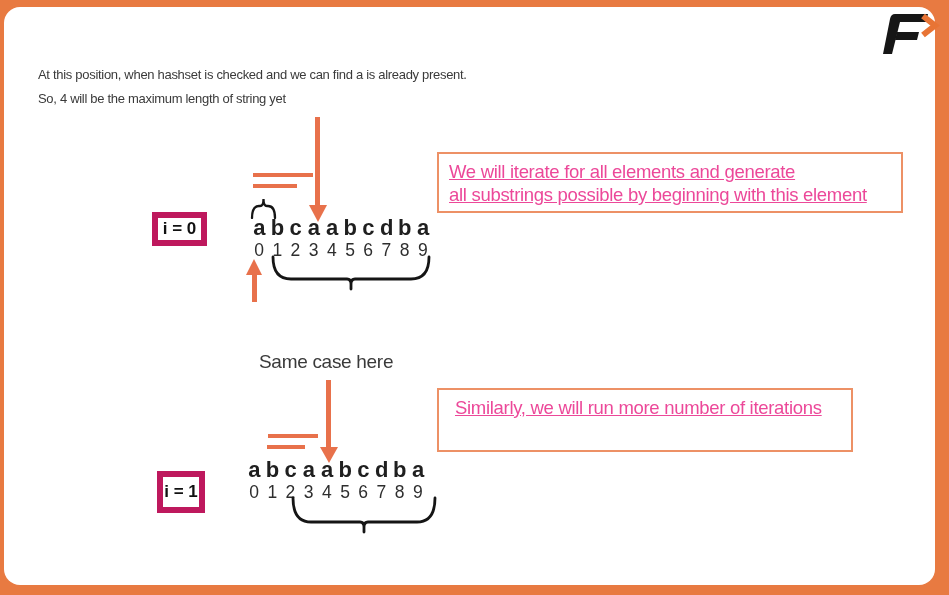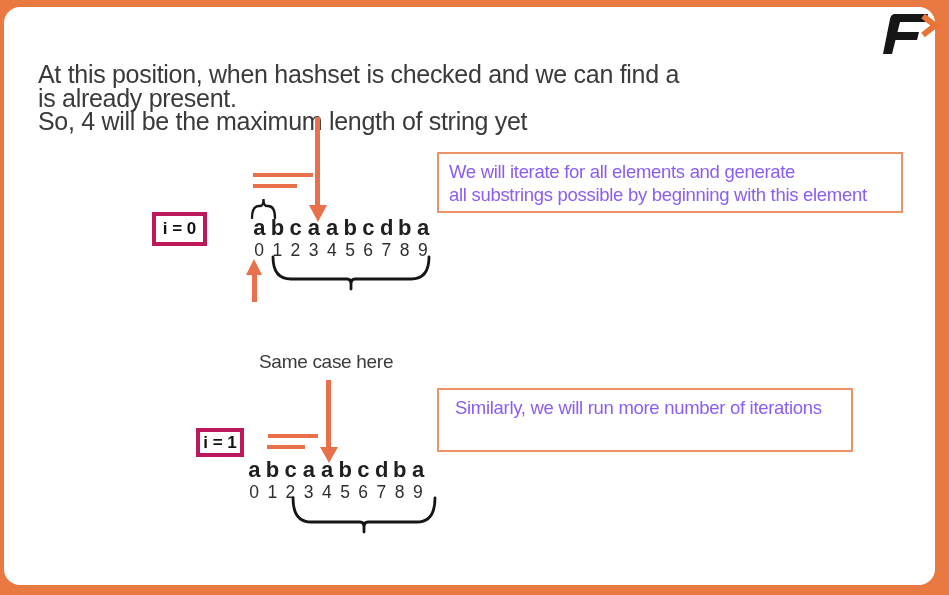--- a/index.html
+++ b/index.html
@@ -10,38 +10,38 @@
     -webkit-font-smoothing:antialiased;
   }
   .sheet{
     position:absolute;left:4px;top:7px;width:931px;height:578px;
     background:#ffffff;border-radius:16px;
   }
   .abs{position:absolute;}
   
   .intro{
     left:38px;top:63px;width:660px;
-    font-size:25px;line-height:23.5px;letter-spacing:-0.3px;color:#3A3A3A;
+    font-size:13px;line-height:23.5px;letter-spacing:-0.3px;color:#3A3A3A;
   }
   
   .note{
-    border:2px solid #ED9166;background:#fff;color:#8b5cf6;
+    border:2px solid #ED9166;background:#fff;color:#ec4899;
     font-size:18.5px;line-height:23px;letter-spacing:-0.3px;
-    padding:6px 8px 0 10px;box-sizing:border-box;
+    padding:6px 8px 0 10px;box-sizing:border-box;text-decoration:underline;
   }
   .note1{left:437px;top:152px;width:466px;height:61px;}
   .note2{left:437px;top:388px;width:416px;height:64px;padding-left:16px;}
   
   .ibox{
-    border:4px solid #be185d;background:#fff;color:#111;
+    border:6px solid #be185d;background:#fff;color:#111;
     font-weight:bold;font-size:17px;text-align:center;
     box-sizing:border-box;display:flex;align-items:center;justify-content:center;
   }
   .ibox1{left:152px;top:212px;width:55px;height:34px;}
-  .ibox2{left:157px;top:428px;width:48px;height:29px;margin-left:39px;}
+  .ibox2{left:157px;top:471px;width:48px;height:42px;}
   
   .row{display:flex;}
   .row span{display:inline-block;width:18.2px;text-align:center;}
   .chars{font-weight:bold;font-size:22px;color:#1F1F1F;letter-spacing:-0.5px;}
   .indices{font-size:17.5px;color:#2E2E2E;}
   .chars1{left:250px;top:215px;}
   .indices1{left:250px;top:240px;}
   .chars2{left:245px;top:457px;}
   .indices2{left:245px;top:482px;}
   

